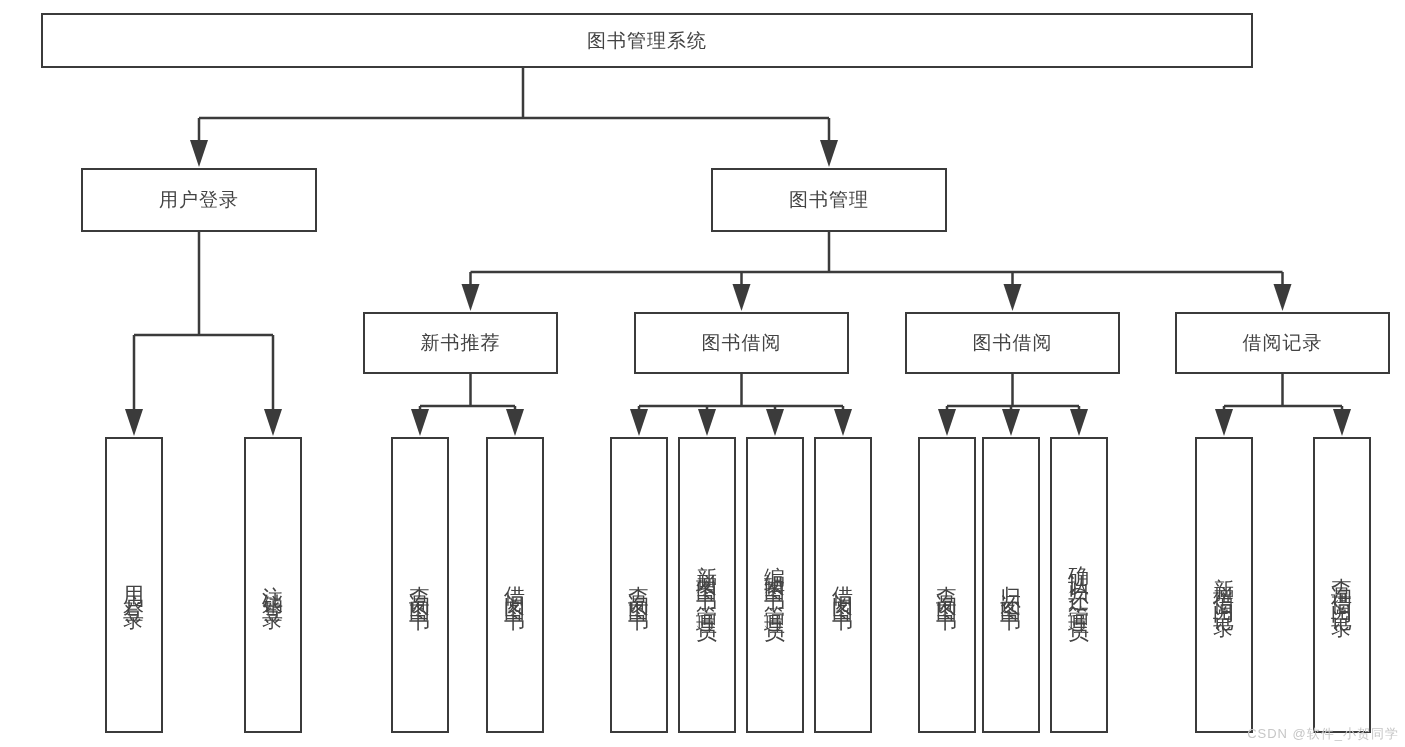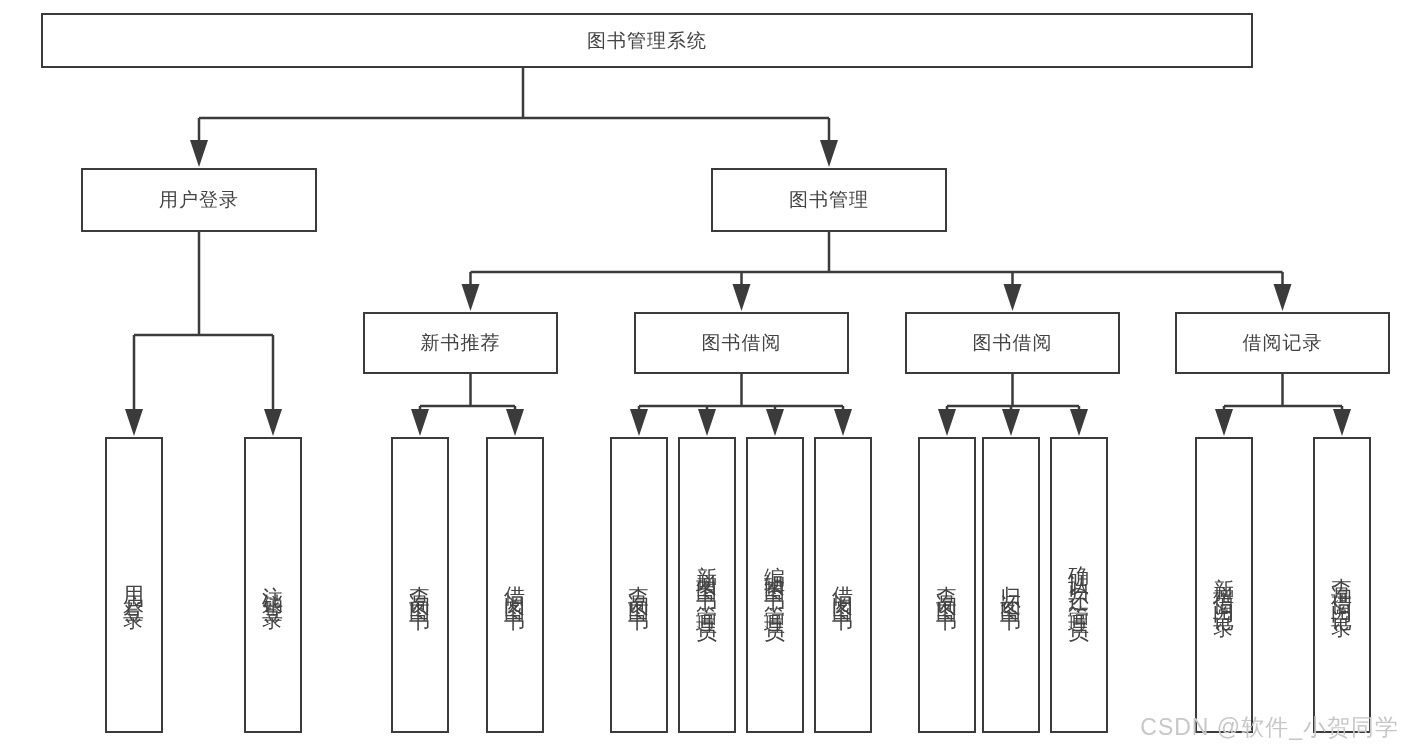--- a/index.html
+++ b/index.html
@@ -34,21 +34,21 @@
     letter-spacing: 8px;
     writing-mode: vertical-rl;
     text-orientation: mixed;
     white-space: normal;
     line-height: 1;
   }
   #watermark {
     position: absolute;
     right: 6px;
     bottom: 4px;
-    font-size: 23px;
+    font-size: 13px;
     letter-spacing: 1px;
     color: #c7c7c7;
   }
 </style>
 </head>
 <body>
 
 <div id="stage">
 
   <svg id="wires" viewBox="0 0 1405 747" xmlns="http://www.w3.org/2000/svg">

